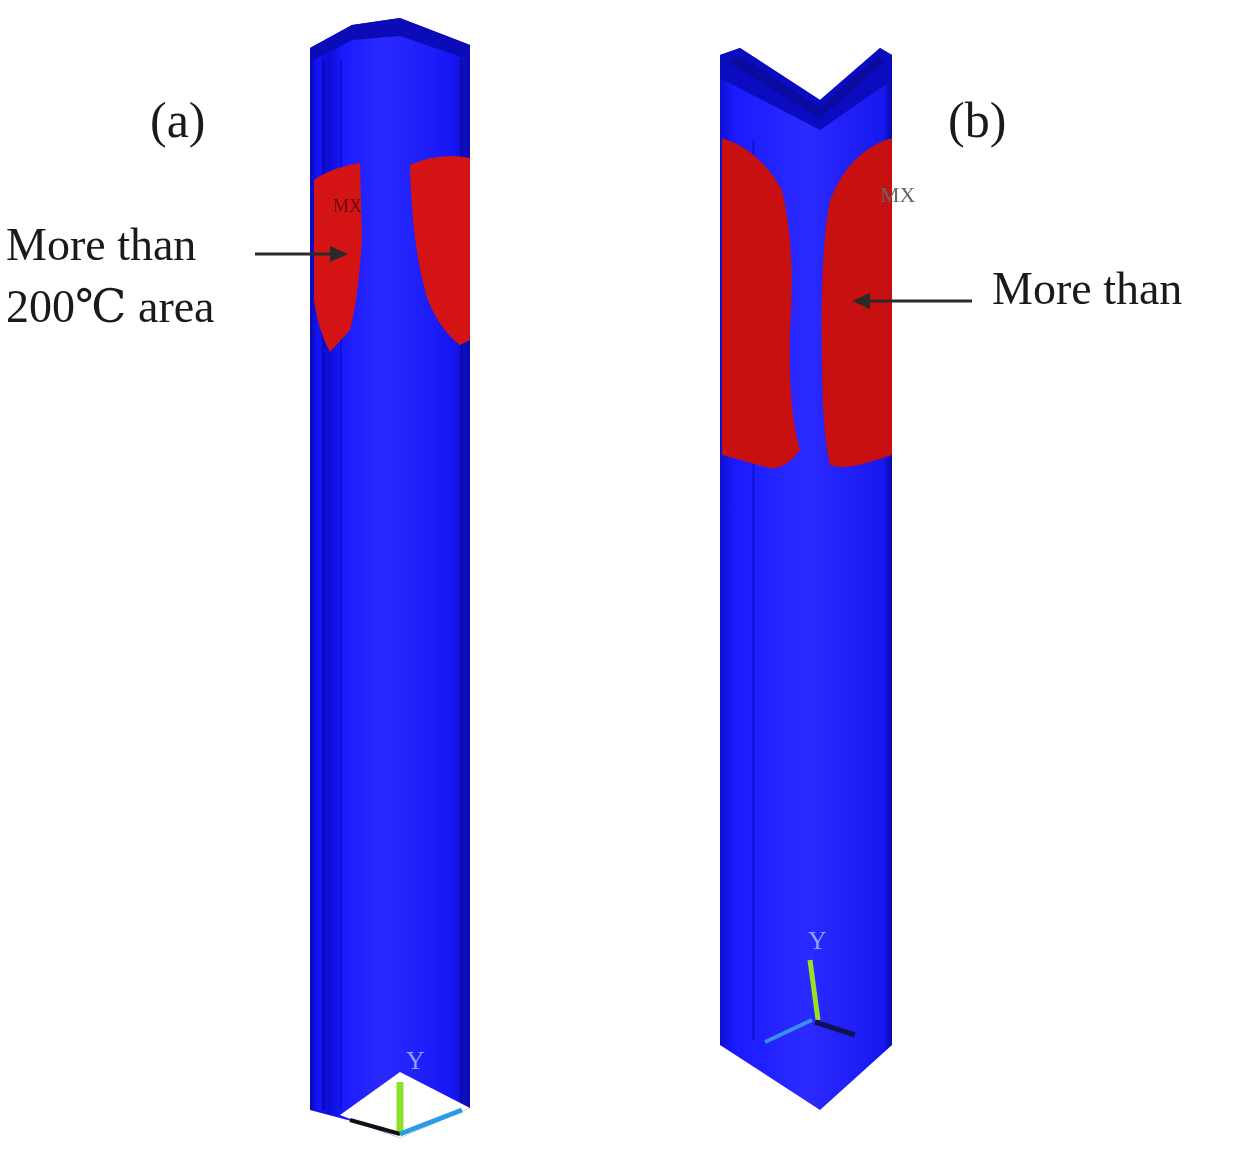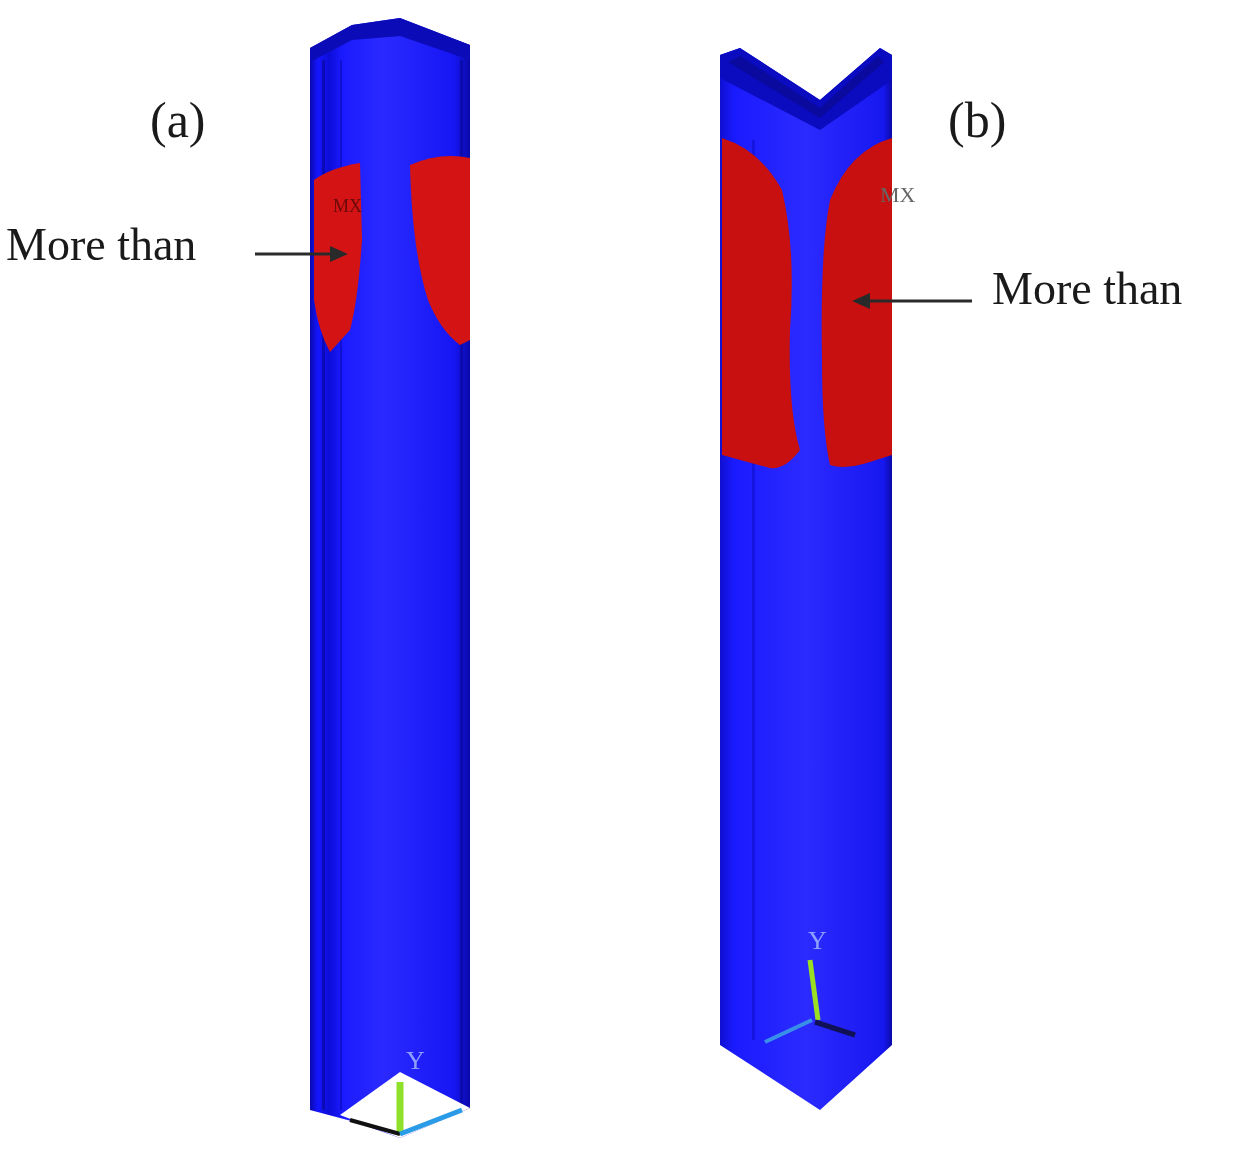--- a/index.html
+++ b/index.html
@@ -62,20 +62,21 @@
 
     <line x1="255" y1="254" x2="335" y2="254" stroke="#2a2a2a" stroke-width="3"></line>
     <polygon points="348,254 330,246 330,262" fill="#2a2a2a"></polygon>
     <line x1="868" y1="301" x2="972" y2="301" stroke="#2a2a2a" stroke-width="3"></line>
     <polygon points="852,301 870,293 870,309" fill="#2a2a2a"></polygon>
   </svg>
 
   <div class="abs panel-label" style="left:150px;top:95px;">(a)</div>
   <div class="abs callout" style="left:6px;top:214px;">
     <div>More than</div>
+    <div>200℃ area</div>
   </div>
   <div class="abs" style="left:406px;top:1046px;font-size:26px;color:#8fa0ff;">Y</div>
   <div class="abs" style="left:333px;top:196px;font-size:18px;color:#6a0a0a;">MX</div>
 </div>
 
 <div>
   <div class="abs panel-label" style="left:948px;top:95px;">(b)</div>
   <div class="abs callout" style="left:992px;top:258px;">
     <div>More than</div>
   </div>

